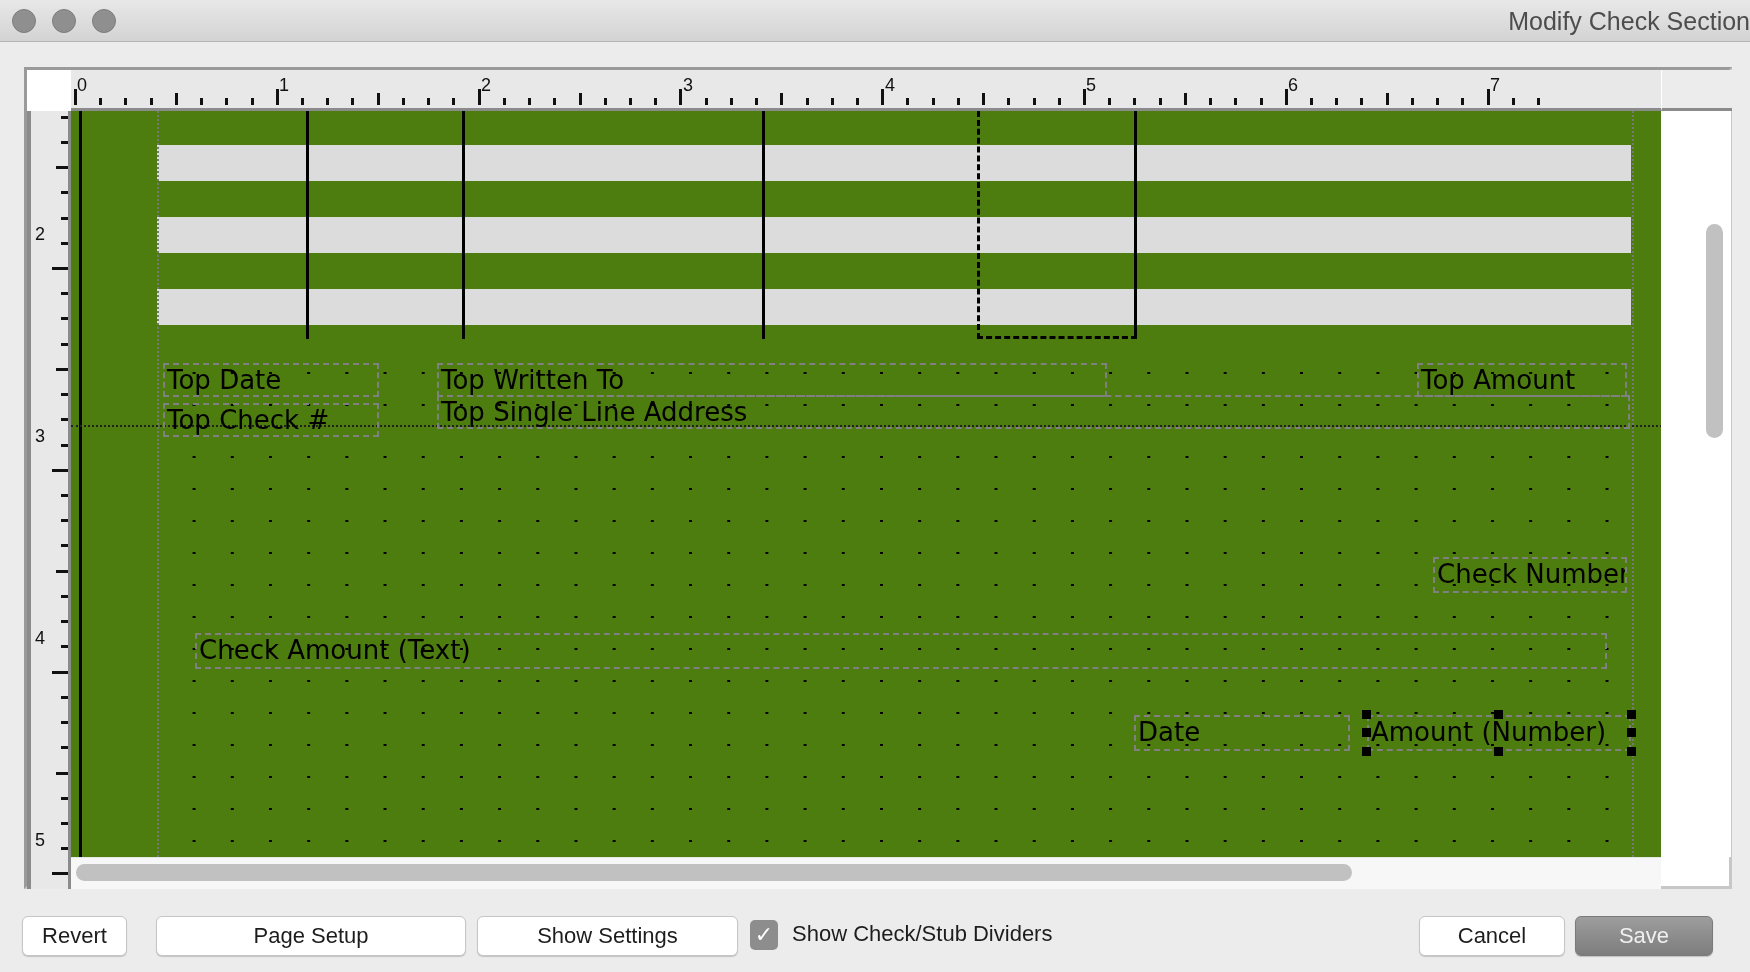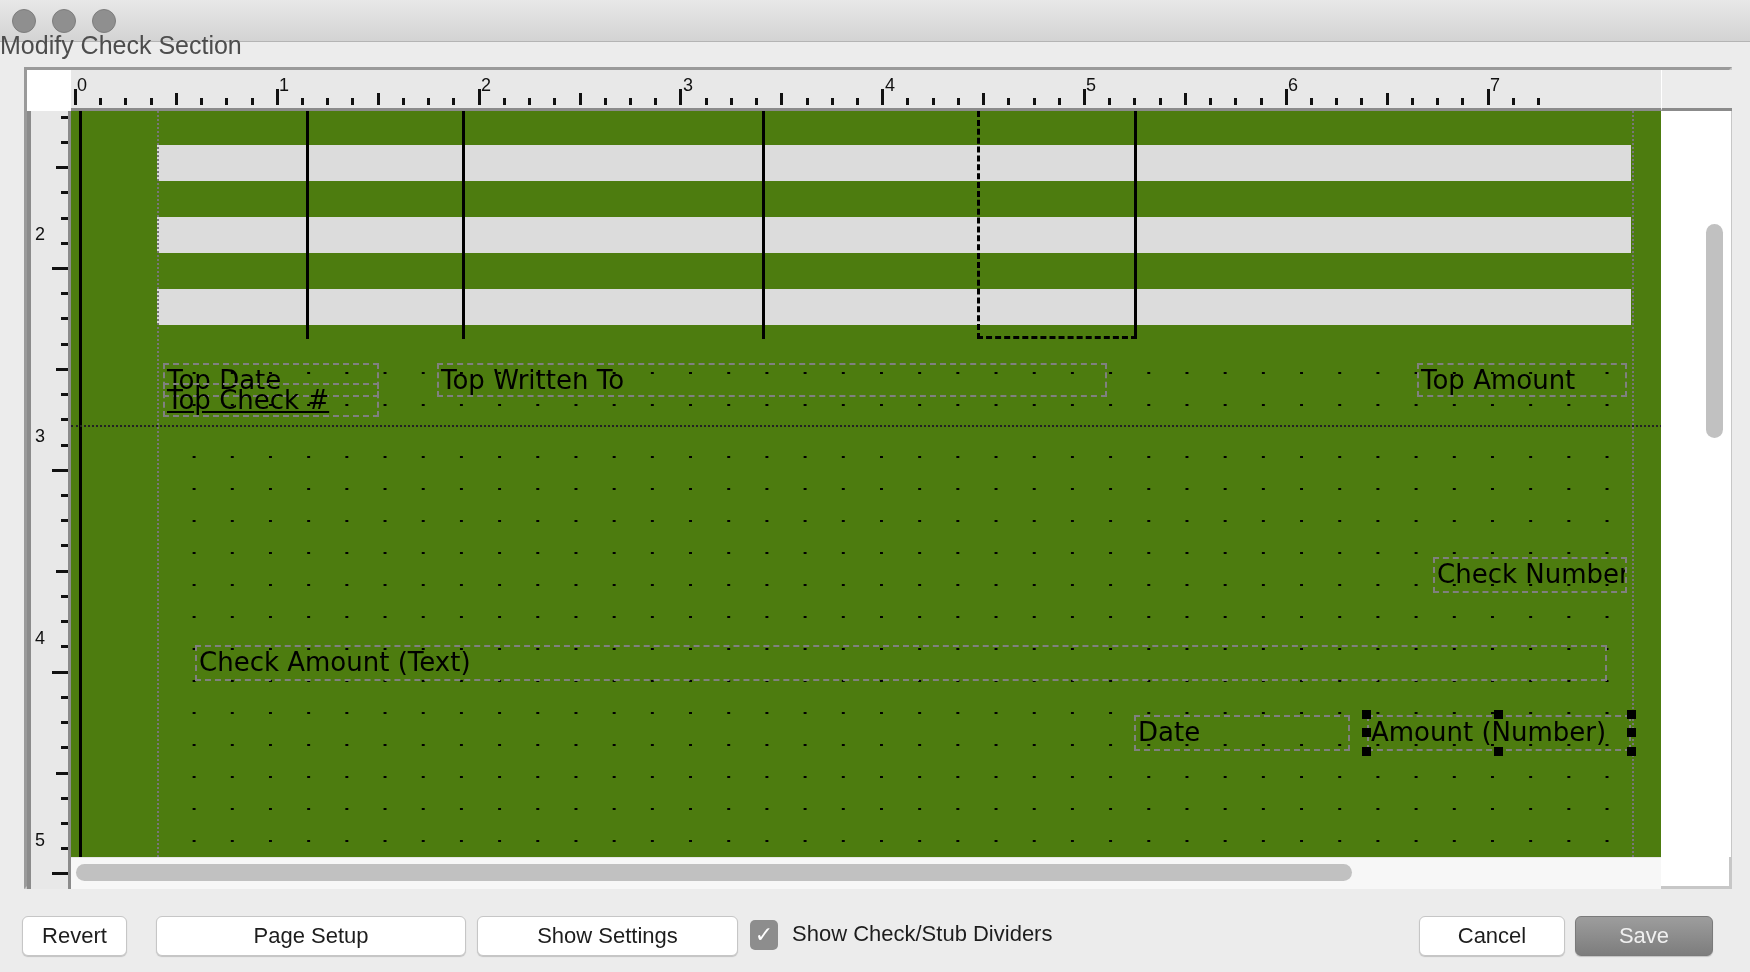--- a/index.html
+++ b/index.html
@@ -4,22 +4,22 @@
 <style>
   * { box-sizing: border-box; margin: 0; padding: 0; }
   html, body { width: 1750px; height: 972px; overflow: hidden; }
   body { background: #ececec; font-family: "Liberation Sans", sans-serif; position: relative; }
 
   
   .titlebar { position: absolute; left: 0; top: 0; width: 1750px; height: 42px;
     background: linear-gradient(#e8e8e8, #d3d3d3); border-bottom: 1px solid #b4b4b4; }
   .traffic { position: absolute; top: 9px; width: 24px; height: 24px; border-radius: 50%;
     background: #8f8f8f; border: 1px solid #7d7d7d; }
-  .title { position: absolute; left: 0; right: 0; top: 7px; text-align: left;
-    font-size: 25px; color: #4d4d4d; margin-top: 24px; }
+  .title { position: absolute; left: 0; right: 0; top: 7px; text-align: right;
+    font-size: 25px; color: #4d4d4d; }
 
   
   .editor { position: absolute; left: 24px; top: 67px; width: 1708px; height: 822px;
     background: #fff; border: 3px solid #9a9a9a; border-right-color: #c7c7c7; border-bottom-color: #c7c7c7; }
   .corner { position: absolute; left: 0; top: 0; width: 44px; height: 41px; background: #fff; }
   .hruler { position: absolute; left: 44px; top: 0; width: 1590px; height: 41px; background: #e8e8e8;
     border-bottom: 3px solid #8b8b8b; }
   .hruler .tick { position: absolute; bottom: 3px; width: 3px; background: #111; }
   .hruler .num { position: absolute; top: 5px; font-size: 18px; color: #111; }
   .ruler-rightcap { position: absolute; left: 1634px; top: 0; width: 71px; height: 41px; background: #ececec;
@@ -200,25 +200,26 @@
     <div class="blkbox" style="left:906px; top:0; width:160px; height:228px;"></div>
 
     <div class="margin-v" style="left:86px; top:0; height:746px;"></div>
     <div class="margin-v" style="left:1561px; top:0; height:746px;"></div>
     <div class="margin-h" style="left:0; top:314px; width:1631px;"></div>
 
     <div class="dots" style="left:104px; top:246px; width:1460px; height:64px;"></div>
     <div class="dots" style="left:104px; top:330px; width:1460px; height:420px;"></div>
 
     <div class="field" style="left:92px; top:252px; width:216px; height:34px;">Top Date</div>
-    <div class="field" style="left:92px; top:272px; width:216px; height:34px;text-decoration:underline;">Top Check #</div>
+    <div class="field" style="left:92px; top:292px; width:216px; height:34px;">Top Check #</div>
     <div class="field" style="left:366px; top:252px; width:670px; height:34px;">Top Written To</div>
+    <div class="field" style="left:366px; top:284px; width:1193px; height:34px;">Top Single Line Address</div>
     <div class="field right" style="left:1346px; top:252px; width:210px; height:34px;">Top Amount</div>
     <div class="field" style="left:1362px; top:446px; width:194px; height:36px;">Check Number</div>
-    <div class="field" style="left:124px; top:522px; width:1412px; height:36px;margin-top:12px;">Check Amount (Text)</div>
+    <div class="field" style="left:124px; top:522px; width:1412px; height:36px;">Check Amount (Text)</div>
     <div class="field center" style="left:1063px; top:604px; width:216px; height:36px;">Date</div>
     <div class="field right" style="left:1296px; top:604px; width:264px; height:36px;">Amount (Number)</div>
 
     <div class="handle" style="left:1291px; top:599px;"></div>
     <div class="handle" style="left:1423px; top:599px;"></div>
     <div class="handle" style="left:1556px; top:599px;"></div>
     <div class="handle" style="left:1291px; top:617px;"></div>
     <div class="handle" style="left:1556px; top:617px;"></div>
     <div class="handle" style="left:1291px; top:636px;"></div>
     <div class="handle" style="left:1423px; top:636px;"></div>

